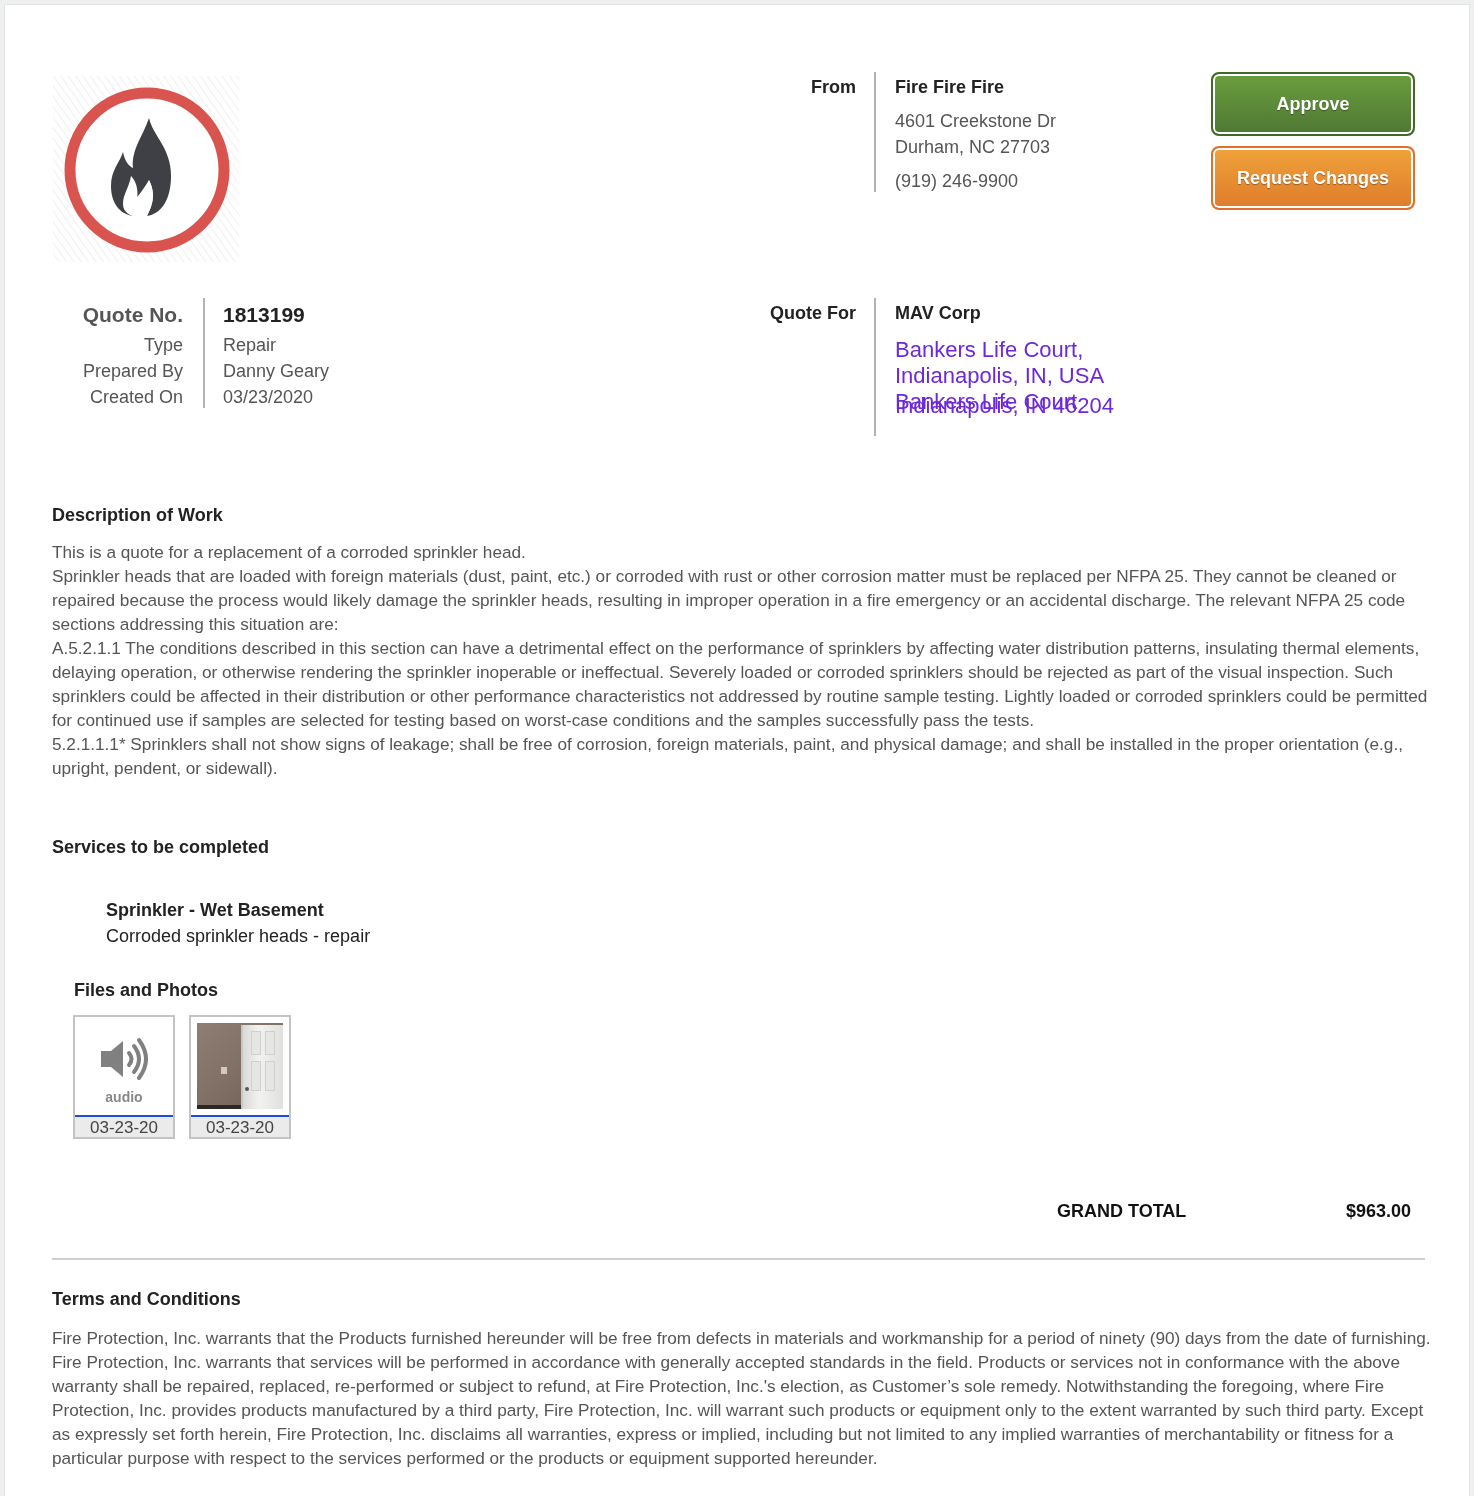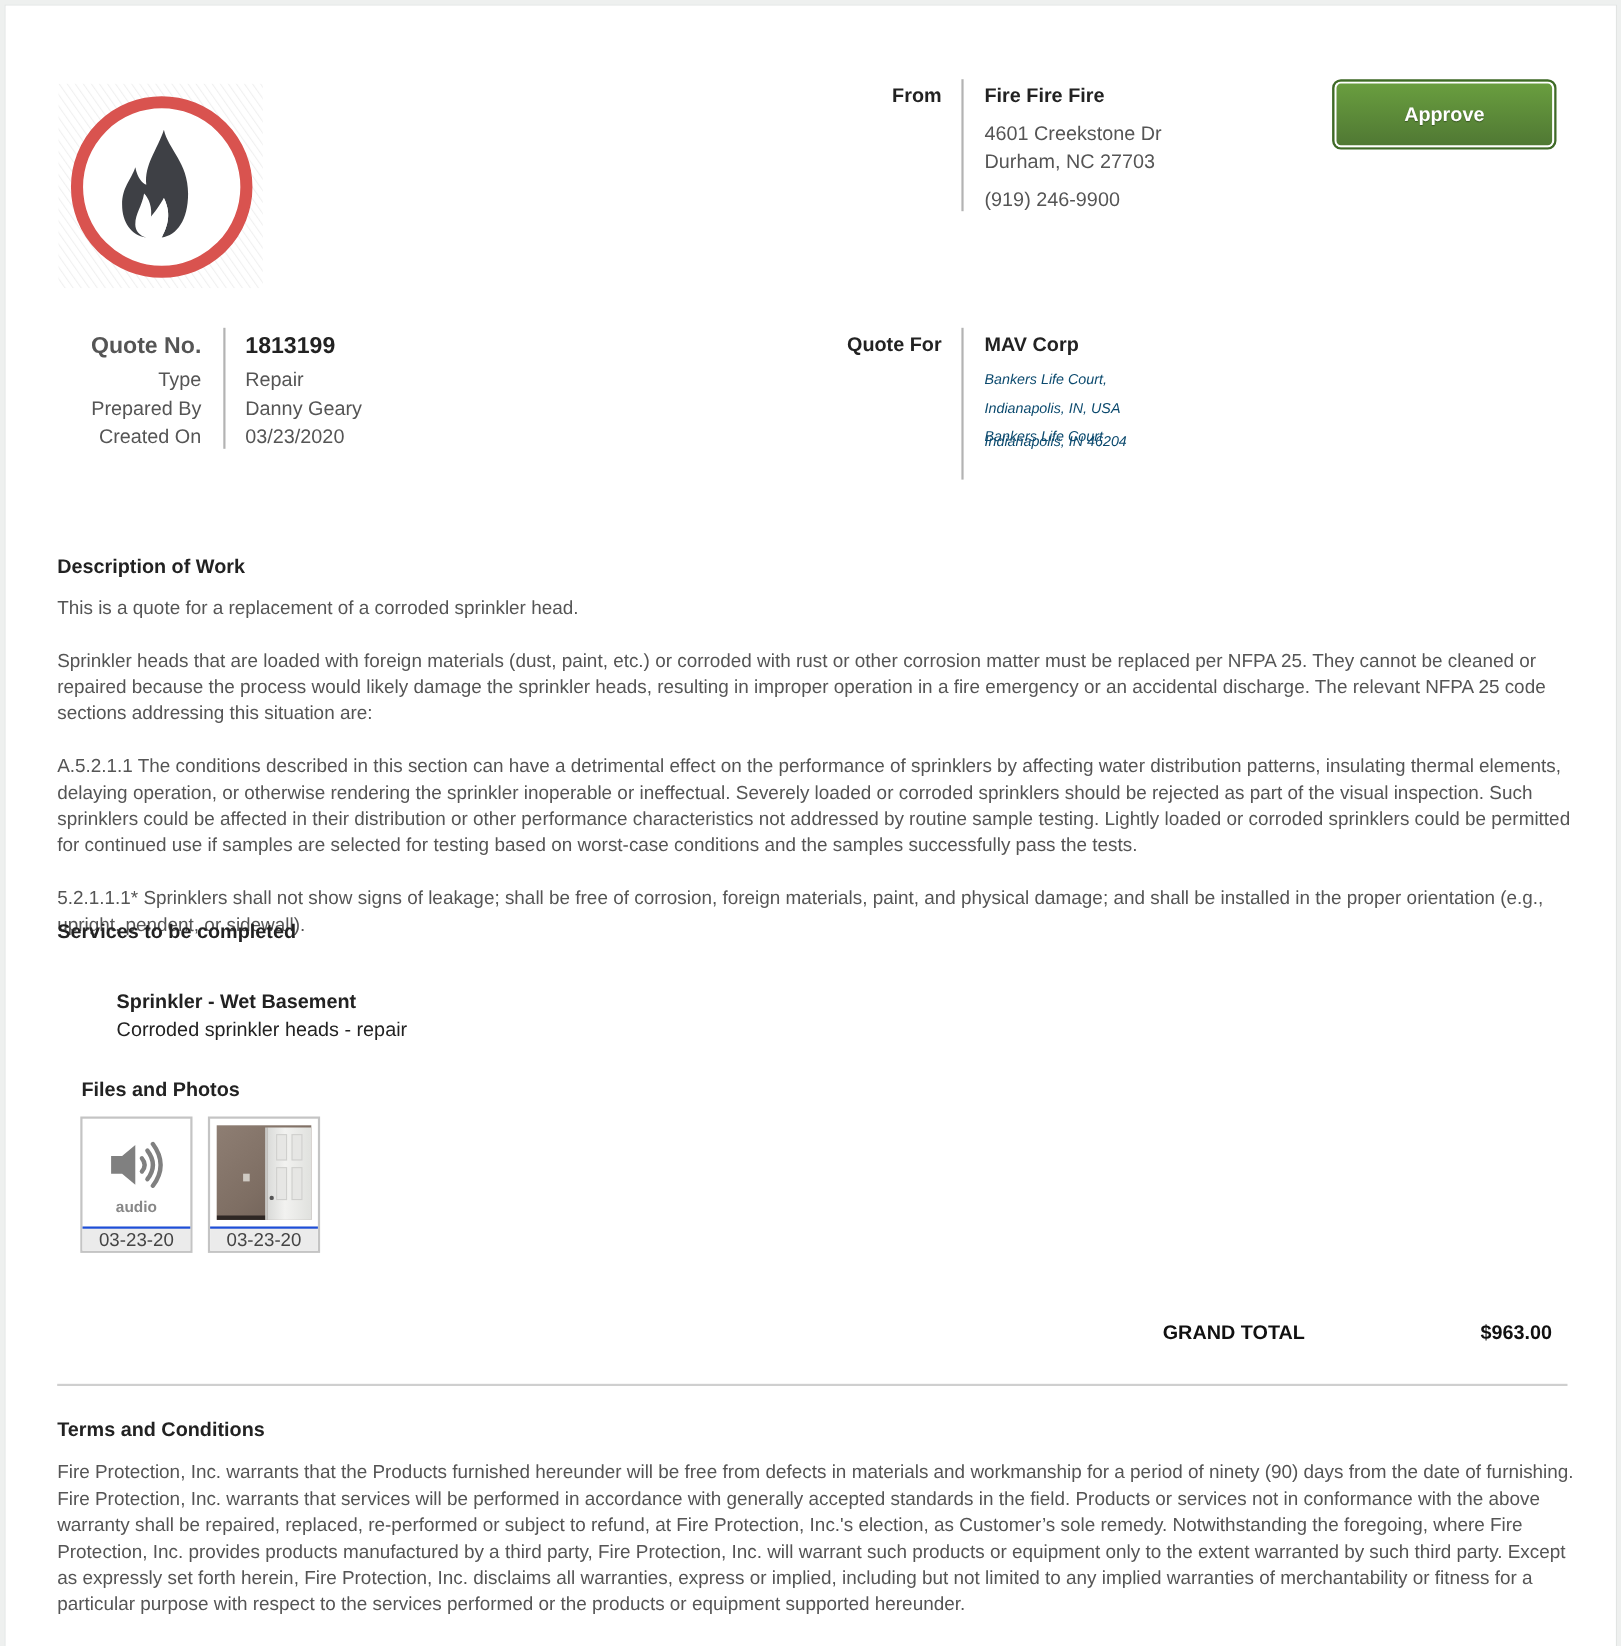--- a/index.html
+++ b/index.html
@@ -37,27 +37,27 @@
   }
 
   
   .meta-label { width: 140px; text-align: right; font-size: 18px; color: #555; left: 38px; }
   .meta-val { left: 218px; font-size: 18px; color: #555; }
   .quote-no-label { left: 38px; width: 140px; text-align: right; font-weight: bold; font-size: 21px; color: #555; top: 298px; }
   .quote-no-val { left: 218px; top: 298px; font-weight: bold; font-size: 21px; color: #222; }
 
   .qf-label { left: 700px; top: 298px; width: 151px; text-align: right; font-weight: bold; font-size: 18px; color: #222; }
   .qf-name { left: 890px; top: 298px; font-weight: bold; font-size: 18px; color: #222; }
-  .qf-line { left: 890px; font-size: 13px; color: #0c4a6e; font-style: italic; }
+  .qf-line { left: 890px; font-size: 22px; color: #6d28d9; }
 
   
   .section { left: 47px; width: 1380px; }
   .h { font-weight: bold; font-size: 18px; color: #222; }
   .p { font-size: 17.2px; line-height: 24px; color: #555; }
-  .p + .p { margin-top: 24px; }
+  .p + .p { margin-top: 0; }
 
   .svc-title { left: 101px; top: 895px; font-weight: bold; font-size: 18px; color: #222; }
   .svc-desc { left: 101px; top: 921px; font-size: 18px; color: #222; }
   .files-h { left: 69px; top: 975px; }
 
   .thumb {
     position: absolute; top: 1010px; width: 102px; height: 124px;
     border: 2px solid #c4c4c4; background: #fff; cursor: pointer;
   }
   .thumb .date {
@@ -108,20 +108,21 @@
   </div>
 
   <div class="abs from-label">From</div>
   <div class="vline" style="left:869px; top:67px; height:120px;"></div>
   <div class="abs from-name">Fire Fire Fire</div>
   <div class="abs from-line" style="top:106px;">4601 Creekstone Dr</div>
   <div class="abs from-line" style="top:132px;">Durham, NC 27703</div>
   <div class="abs from-line" style="top:166px;">(919) 246-9900</div>
 
   <div class="btn btn-approve">Approve</div>
+  <div class="btn btn-changes">Request Changes</div>
 
   <div class="abs quote-no-label">Quote No.</div>
   <div class="vline" style="left:198px; top:293px; height:110px;"></div>
   <div class="abs quote-no-val">1813199</div>
   <div class="abs meta-label" style="top:330px;">Type</div>
   <div class="abs meta-val" style="top:330px;">Repair</div>
   <div class="abs meta-label" style="top:356px;">Prepared By</div>
   <div class="abs meta-val" style="top:356px;">Danny Geary</div>
   <div class="abs meta-label" style="top:382px;">Created On</div>
   <div class="abs meta-val" style="top:382px;">03/23/2020</div>

